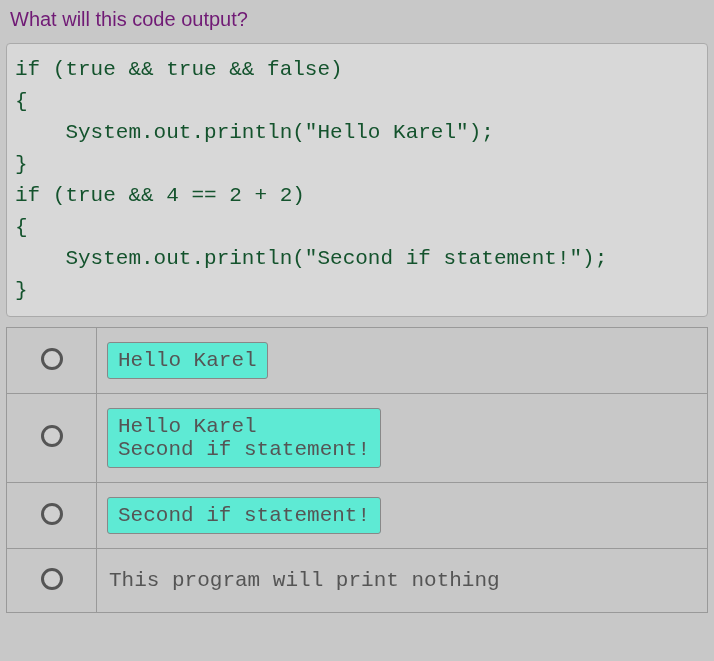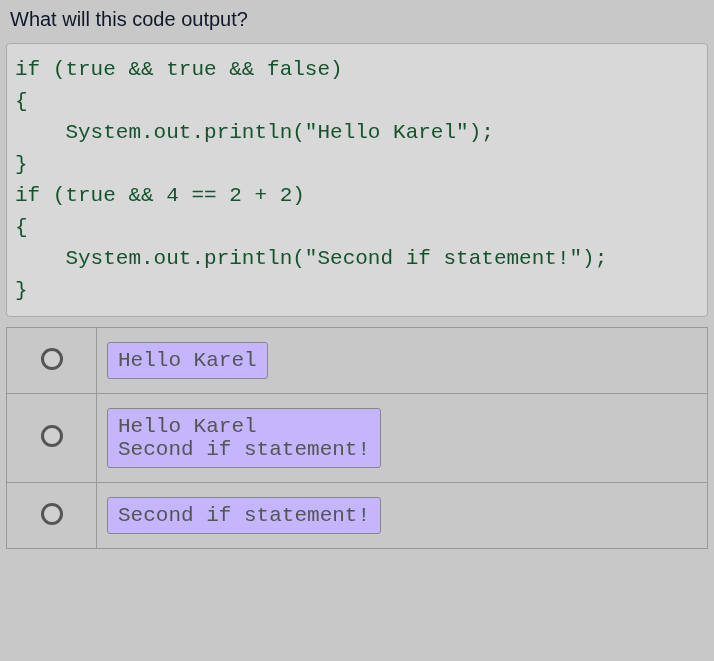--- a/index.html
+++ b/index.html
@@ -11,21 +11,21 @@
       width: 714px;
       height: 661px;
       background: #c8c8c8;
       font-family: Arial, sans-serif;
       color: #3a3a3a;
       overflow: hidden;
     }
     .question-header {
       padding: 8px 10px;
       font-size: 20px;
-      color: #0f172a;
+      color: #701a75;
       font-weight: normal;
     }
     .code-block {
       background: #d8d8d8;
       border: 1px solid #aaa;
       border-radius: 4px;
       margin: 4px 6px 10px 6px;
       padding: 10px 8px;
       font-family: 'Courier New', monospace;
       font-size: 21px;
@@ -59,21 +59,21 @@
     .option-content {
       font-family: 'Courier New', monospace;
       font-size: 21px;
       color: #555;
     }
     .boxed-option {
       border: 1px solid #888;
       border-radius: 3px;
       padding: 6px 10px;
       display: inline-block;
-      background: #c4b5fd;
+      background: #5eead4;
     }
     .plain-option {
       padding: 6px 2px;
       display: inline-block;
     }
   </style>
 </head>
 <body>
 
 <div class="question-header">What will this code output?</div>
@@ -106,14 +106,22 @@
     </td>
   </tr>
   <tr>
     <td class="radio-cell">
       <span class="radio-button"></span>
     </td>
     <td>
       <div class="option-content boxed-option">Second if statement!</div>
     </td>
   </tr>
+  <tr>
+    <td class="radio-cell">
+      <span class="radio-button"></span>
+    </td>
+    <td>
+      <div class="option-content plain-option">This program will print nothing</div>
+    </td>
+  </tr>
 </tbody>
   </table>
 
 </body></html>

